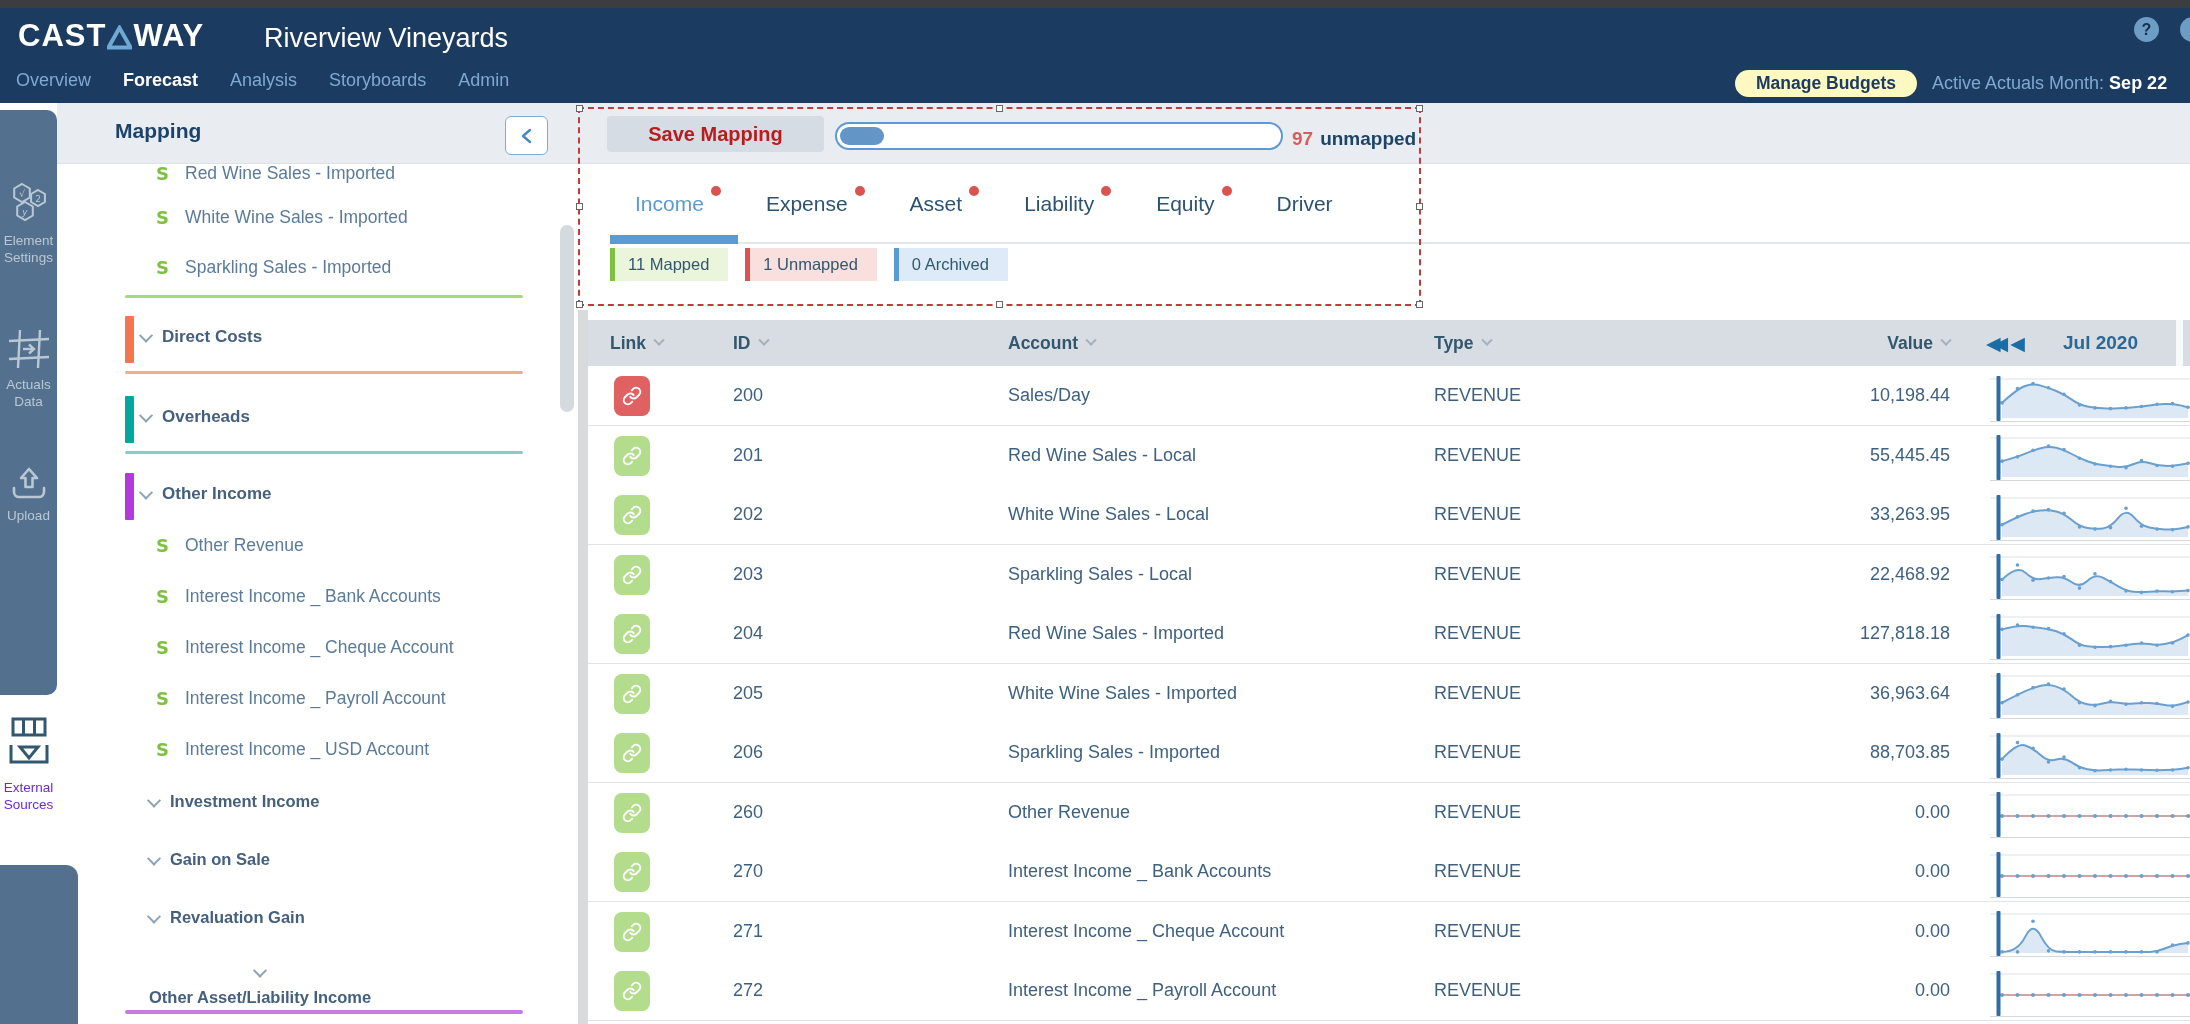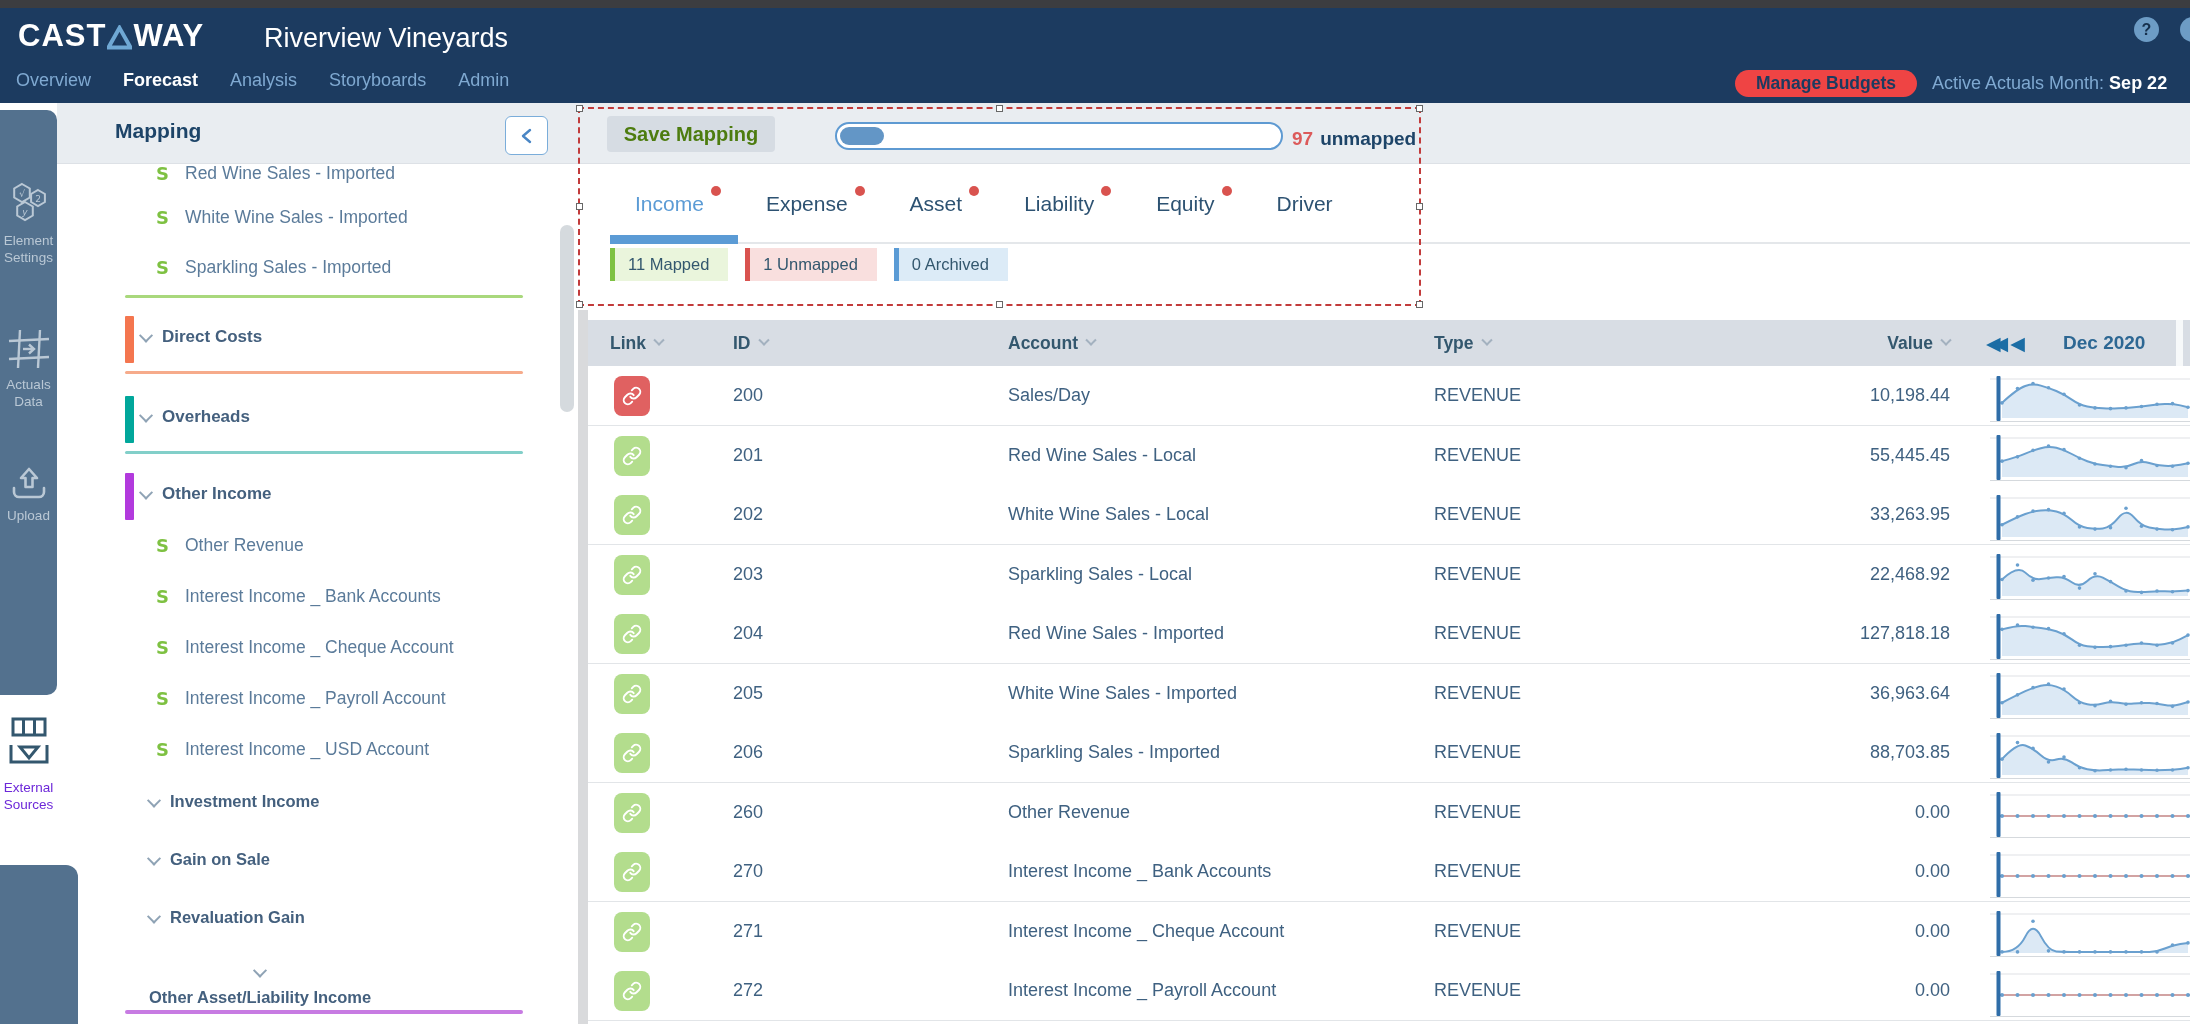--- a/index.html
+++ b/index.html
@@ -11,21 +11,21 @@
   .logo{position:absolute;left:18px;top:10px;display:flex;align-items:center;color:#fff;
         font-size:31px;font-weight:700;letter-spacing:1px;}
   .logo svg{margin:2px 1px 0 1px;}
   .company{position:absolute;left:264px;top:15px;font-size:27px;color:#fff;}
   .nav{position:absolute;left:16px;top:62px;display:flex;gap:32px;font-size:18px;color:#7fa9d1;}
   .nav-item{cursor:pointer;}
   .nav-item.active{color:#ffffff;font-weight:700;}
   .help-circle{position:absolute;top:9px;width:25px;height:25px;border-radius:50%;background:#6d9cc5;
         color:#16304d;font-weight:700;text-align:center;line-height:25px;font-size:16px;}
   .manage-budgets{position:absolute;left:1735px;top:62px;height:27px;line-height:27px;padding:0 21px;
-        border-radius:14px;background:#ef4444;color:#1c3b60;font-size:17.5px;font-weight:600;}
+        border-radius:14px;background:#fef9c3;color:#1c3b60;font-size:17.5px;font-weight:600;}
   .actuals-month{position:absolute;left:1932px;top:65px;font-size:18px;color:#7fa9d1;white-space:nowrap;}
   .actuals-month b{color:#fff;font-weight:700;}
   
   .band{position:absolute;left:57px;top:103px;width:2133px;height:60px;background:#e9edf1;
         border-bottom:1px solid #dde1e6;z-index:2;}
   
   .rail-top{position:absolute;left:0;top:110px;width:57px;height:585px;background:#53718e;
         border-radius:0 10px 10px 0;z-index:3;}
   .rail-bottom{position:absolute;left:0;top:865px;width:78px;height:159px;background:#53718e;
         border-radius:0 12px 0 0;z-index:3;}
@@ -40,22 +40,22 @@
         z-index:4;cursor:pointer;}
   .map-scroll{position:absolute;left:560px;top:225px;width:14px;height:187px;background:#d5dade;border-radius:7px;z-index:4;}
   .leaf{position:absolute;display:flex;align-items:center;gap:15px;font-size:17.5px;color:#5b7b9a;z-index:1;cursor:pointer;}
   .leaf .s{color:#7ec142;font-weight:800;font-size:18px;width:14px;font-family:"DejaVu Sans",sans-serif;}
   .tgroup{position:absolute;display:flex;align-items:center;gap:11px;font-size:17px;font-weight:700;color:#44607e;z-index:1;cursor:pointer;}
   .gbar{position:absolute;width:9px;border-radius:1px;z-index:1;}
   .tdivider{position:absolute;width:398px;border-radius:2px;z-index:1;}
   .chev{display:inline-block;width:8px;height:8px;border-right:2px solid #8fa3b5;
         border-bottom:2px solid #8fa3b5;transform:rotate(45deg) translate(-1px,-1px);}
   
-  .save-btn{position:absolute;left:607px;top:116px;width:168px;height:36px;background:#d6dce3;border-radius:4px;
-        color:#4d7c0f;font-size:20px;font-weight:700;text-align:center;line-height:36px;z-index:4;cursor:pointer;}
+  .save-btn{position:absolute;left:607px;top:116px;width:217px;height:36px;background:#d6dce3;border-radius:4px;
+        color:#b91c1c;font-size:20px;font-weight:700;text-align:center;line-height:36px;z-index:4;cursor:pointer;}
   .progress{position:absolute;left:835px;top:122px;width:448px;height:28px;border:2px solid #5e9ad2;
         border-radius:14px;background:#fff;box-sizing:border-box;z-index:4;}
   .progress-fill{position:absolute;left:3px;top:3px;width:44px;height:18px;background:#6396c6;border-radius:9px;}
   .unmapped-wrap{position:absolute;left:1292px;top:128px;font-size:19px;font-weight:600;z-index:4;white-space:nowrap;}
   .unmapped-wrap .cnt{color:#dc5a5a;}
   .unmapped-wrap .lbl{color:#1d4468;margin-left:7px;}
   .tabs{position:absolute;left:635px;top:186px;display:flex;gap:46px;font-size:21px;color:#2d5272;z-index:4;}
   .tab{position:relative;padding:6px 16px 18px 0;cursor:pointer;}
   .tab.active{color:#5b9bd5;}
   .tab .dot{position:absolute;top:0px;right:-1px;width:10px;height:10px;border-radius:50%;background:#d9534f;}
@@ -309,21 +309,21 @@
         <span class="chev"></span>
       </div>
     <div class="hcell h-value" style="left:1042px;width:320px;">
         <span>Value</span>
         <span class="chev"></span>
       </div>
     <div class="rewind">
         <span class="dbl">◀◀</span>
         <span>◀</span>
       </div>
-    <div class="h-period">Dec 2020</div>
+    <div class="h-period">Jul 2020</div>
     <div class="hdr-gap"></div>
   </div>
   <div id="rows-layer">
       <div class="trow" style="top: 366px;">
         <div class="link-btn unmapped">
           <svg width="20" height="20" viewBox="0 0 24 24">
             <g fill="none" stroke="#fff" stroke-width="2.3" stroke-linecap="round" stroke-linejoin="round">
               <path d="M10 13a5 5 0 0 0 7.54.54l3-3a5 5 0 0 0-7.07-7.07l-1.72 1.71"></path>
               <path d="M14 11a5 5 0 0 0-7.54-.54l-3 3a5 5 0 0 0 7.07 7.07l1.71-1.71"></path>
             </g>

